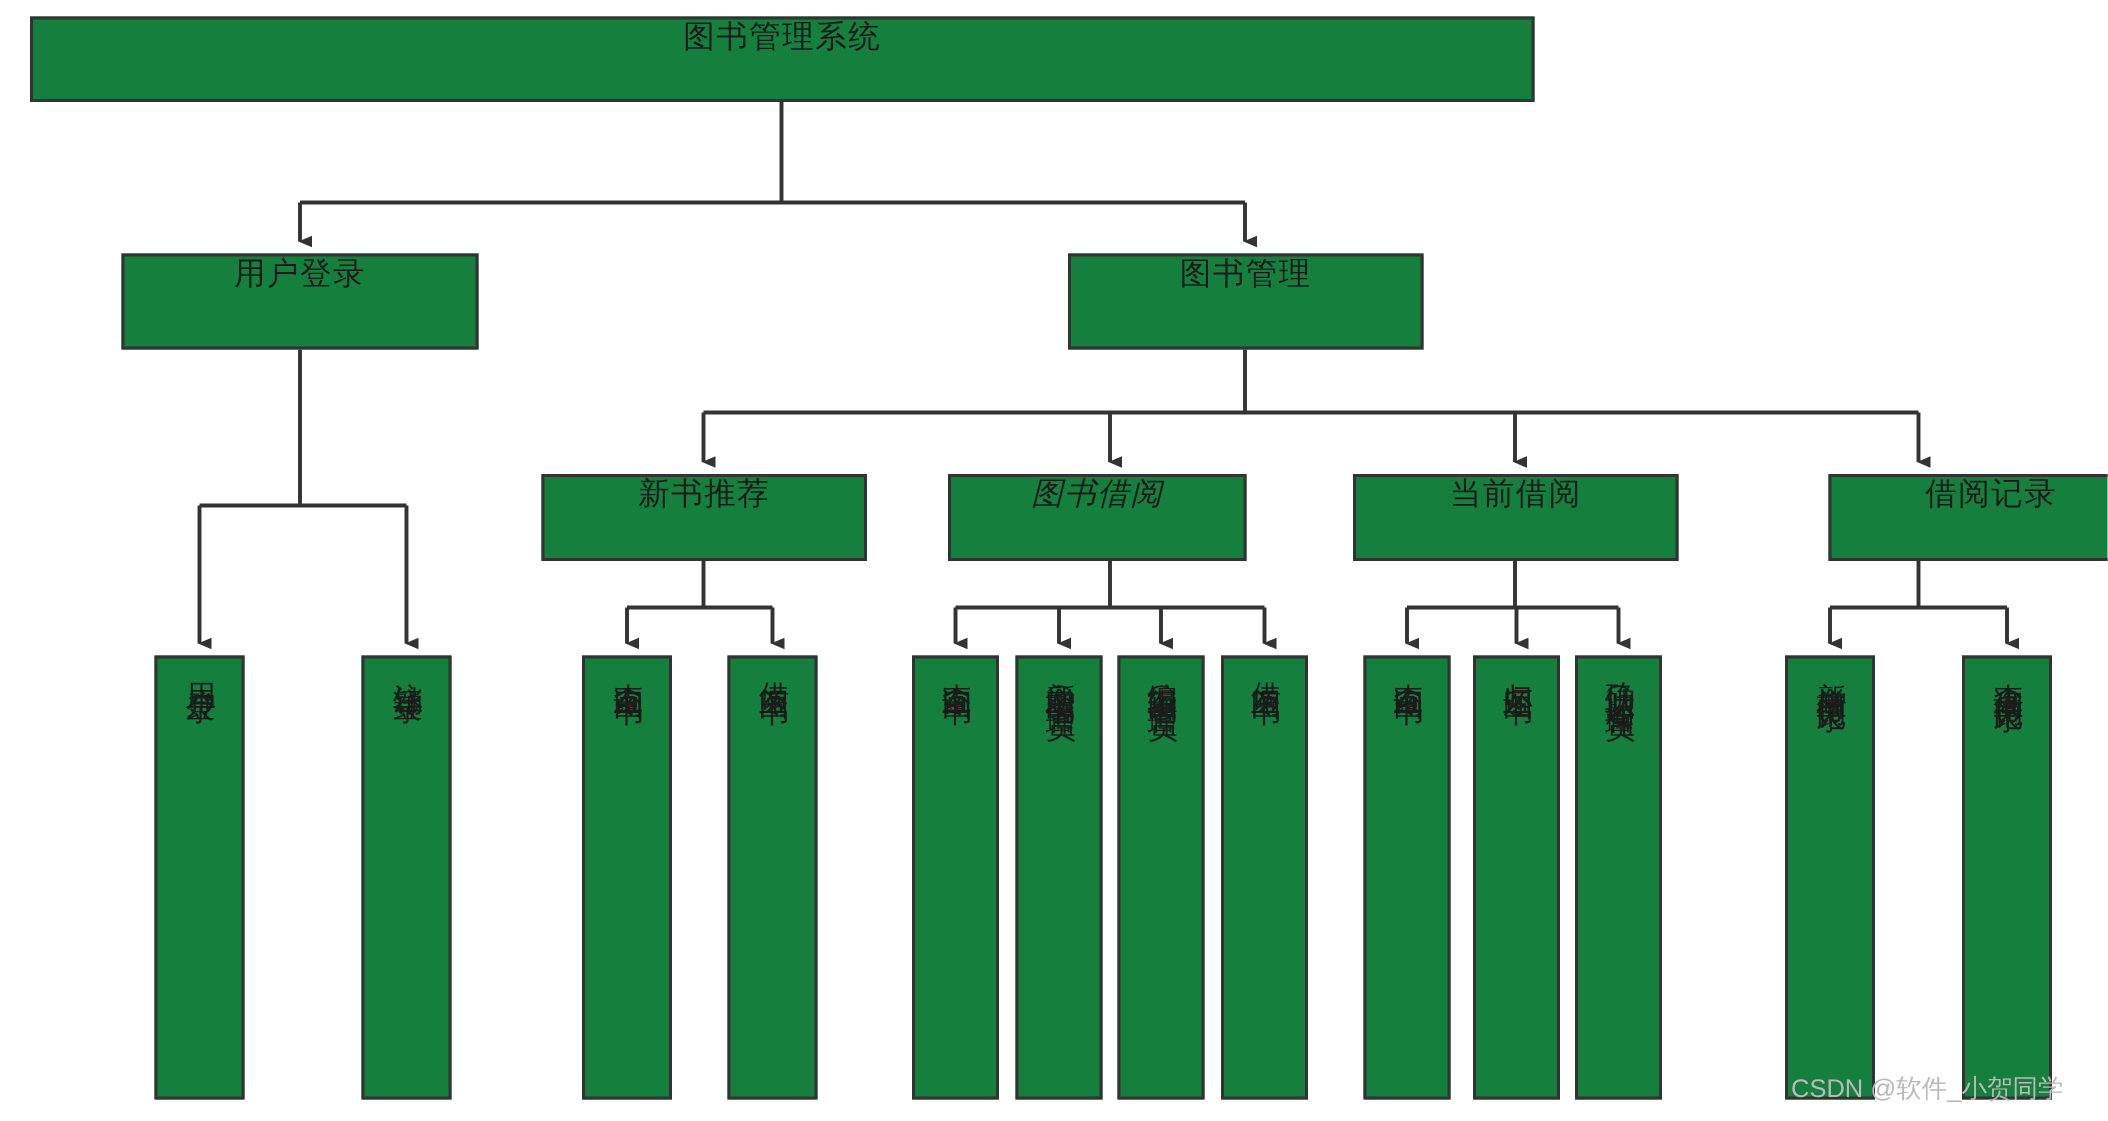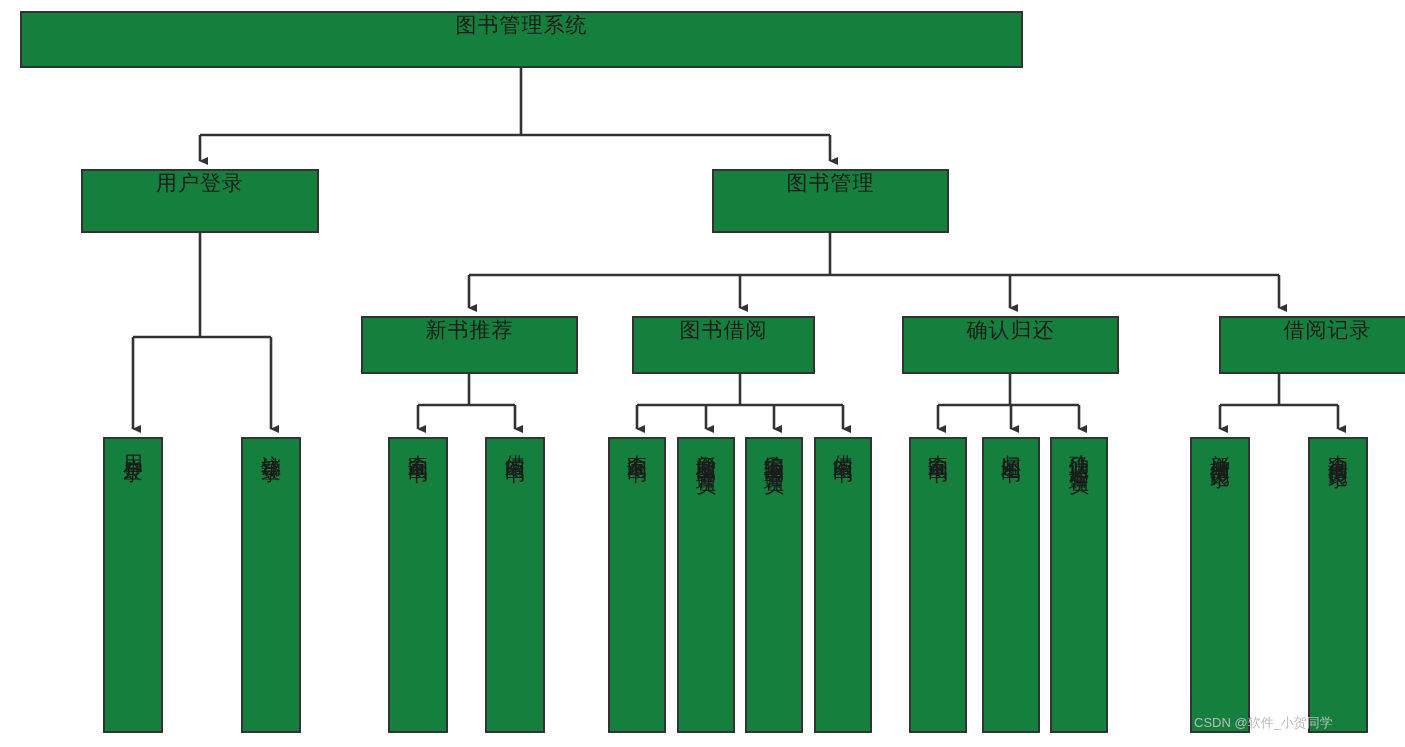--- a/index.html
+++ b/index.html
@@ -46,21 +46,21 @@
   .node.vertical .label {
     writing-mode: vertical-rl;
     text-orientation: upright;
     letter-spacing: 3px;
     font-size: 20px;
   }
   .watermark {
     position: absolute;
     z-index: 5;
     color: #b9b9b9;
-    font-size: 13px;
+    font-size: 17px;
     white-space: nowrap;
     pointer-events: none;
   }
 </style>
 </head>
 <body>
 
 <div id="diagram-root">
 
   <svg class="edges" viewBox="0 0 1405 747" xmlns="http://www.w3.org/2000/svg">
@@ -123,25 +123,25 @@
   <div class="node" style="left: 81px; top: 169px; width: 238px; height: 64px;">
     <span class="label">用户登录</span>
   </div>
   <div class="node" style="left: 361px; top: 316px; width: 217px; height: 58px;">
     <span class="label">新书推荐</span>
   </div>
 
   <div class="node" style="left: 712px; top: 169px; width: 237px; height: 64px;">
     <span class="label">图书管理</span>
   </div>
-  <div class="node" style="left: 632px; top: 316px; width: 183px; height: 58px;">
+  <div class="node" style="left: 632px; top: 316px; width: 199px; height: 58px; font-style: italic;">
     <span class="label">图书借阅</span>
   </div>
   <div class="node" style="left: 902px; top: 316px; width: 217px; height: 58px;">
-    <span class="label">确认归还</span>
+    <span class="label">当前借阅</span>
   </div>
   <div class="node" style="left: 1171px; top: 316px; width: 217px; height: 58px; margin-left: 48px;">
     <span class="label">借阅记录</span>
   </div>
 
   <div class="node vertical" style="left: 103px; top: 437px; width: 60px; height: 296px;">
     <span class="label">用户登录</span>
   </div>
   <div class="node vertical" style="left: 241px; top: 437px; width: 60px; height: 296px;">
     <span class="label">注销登录</span>

